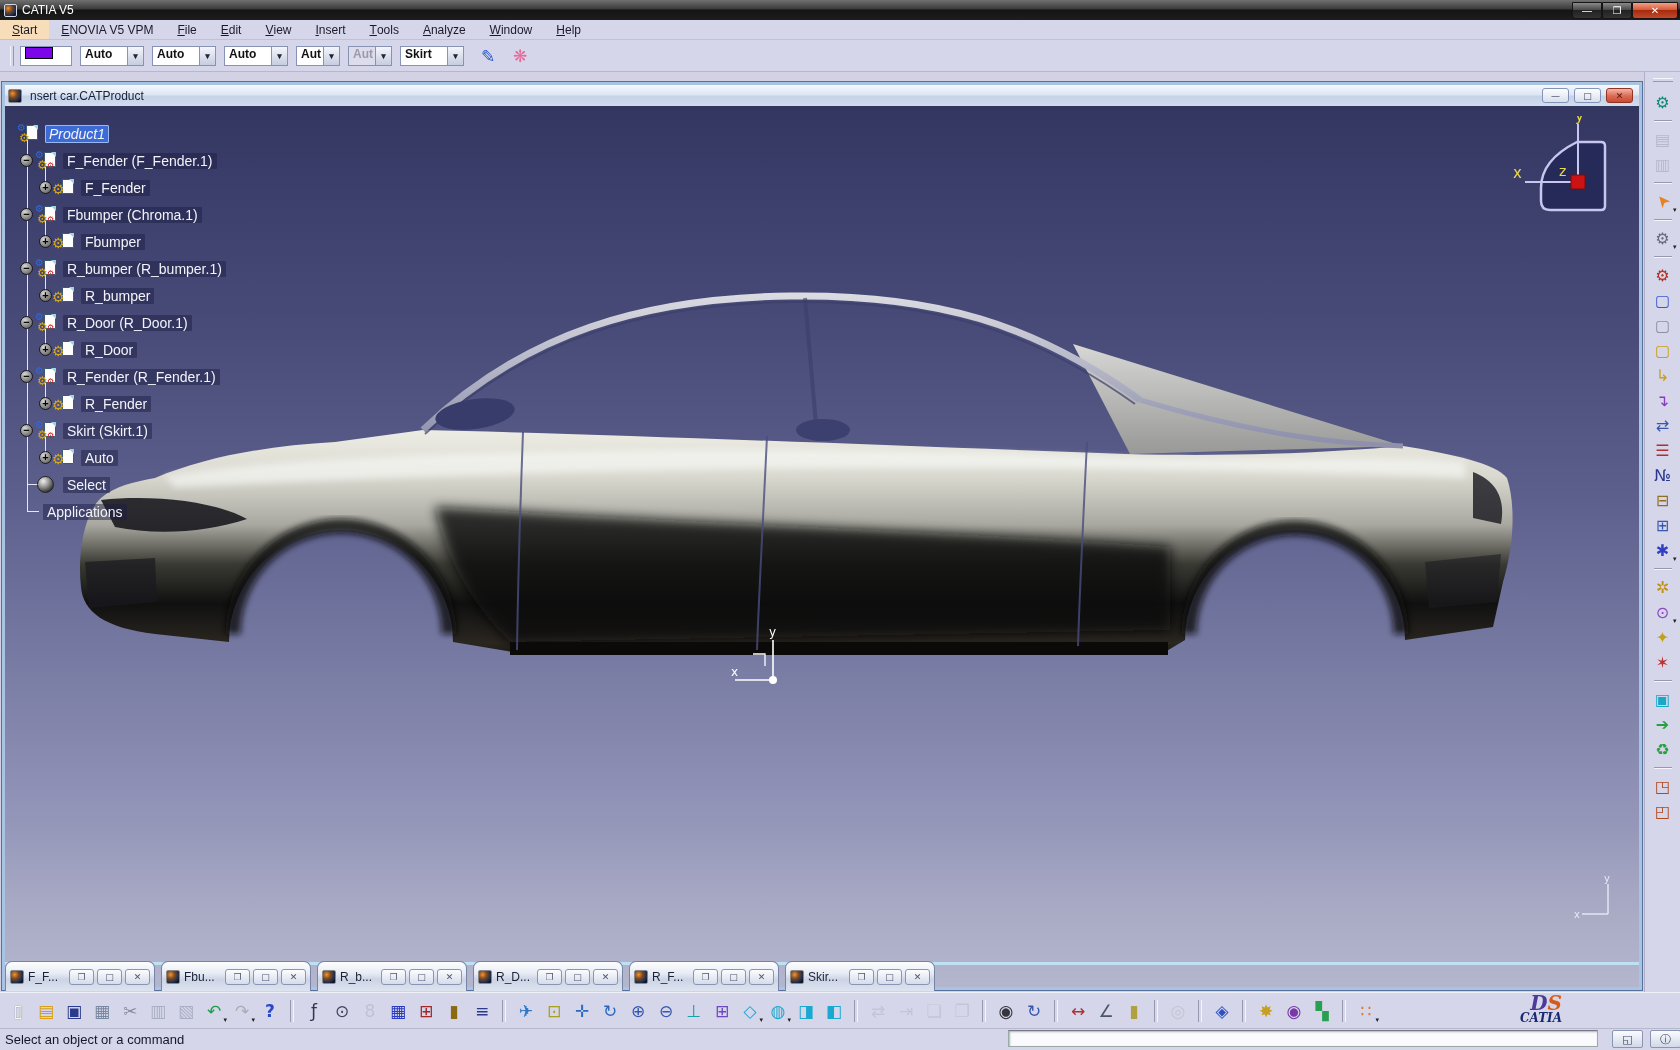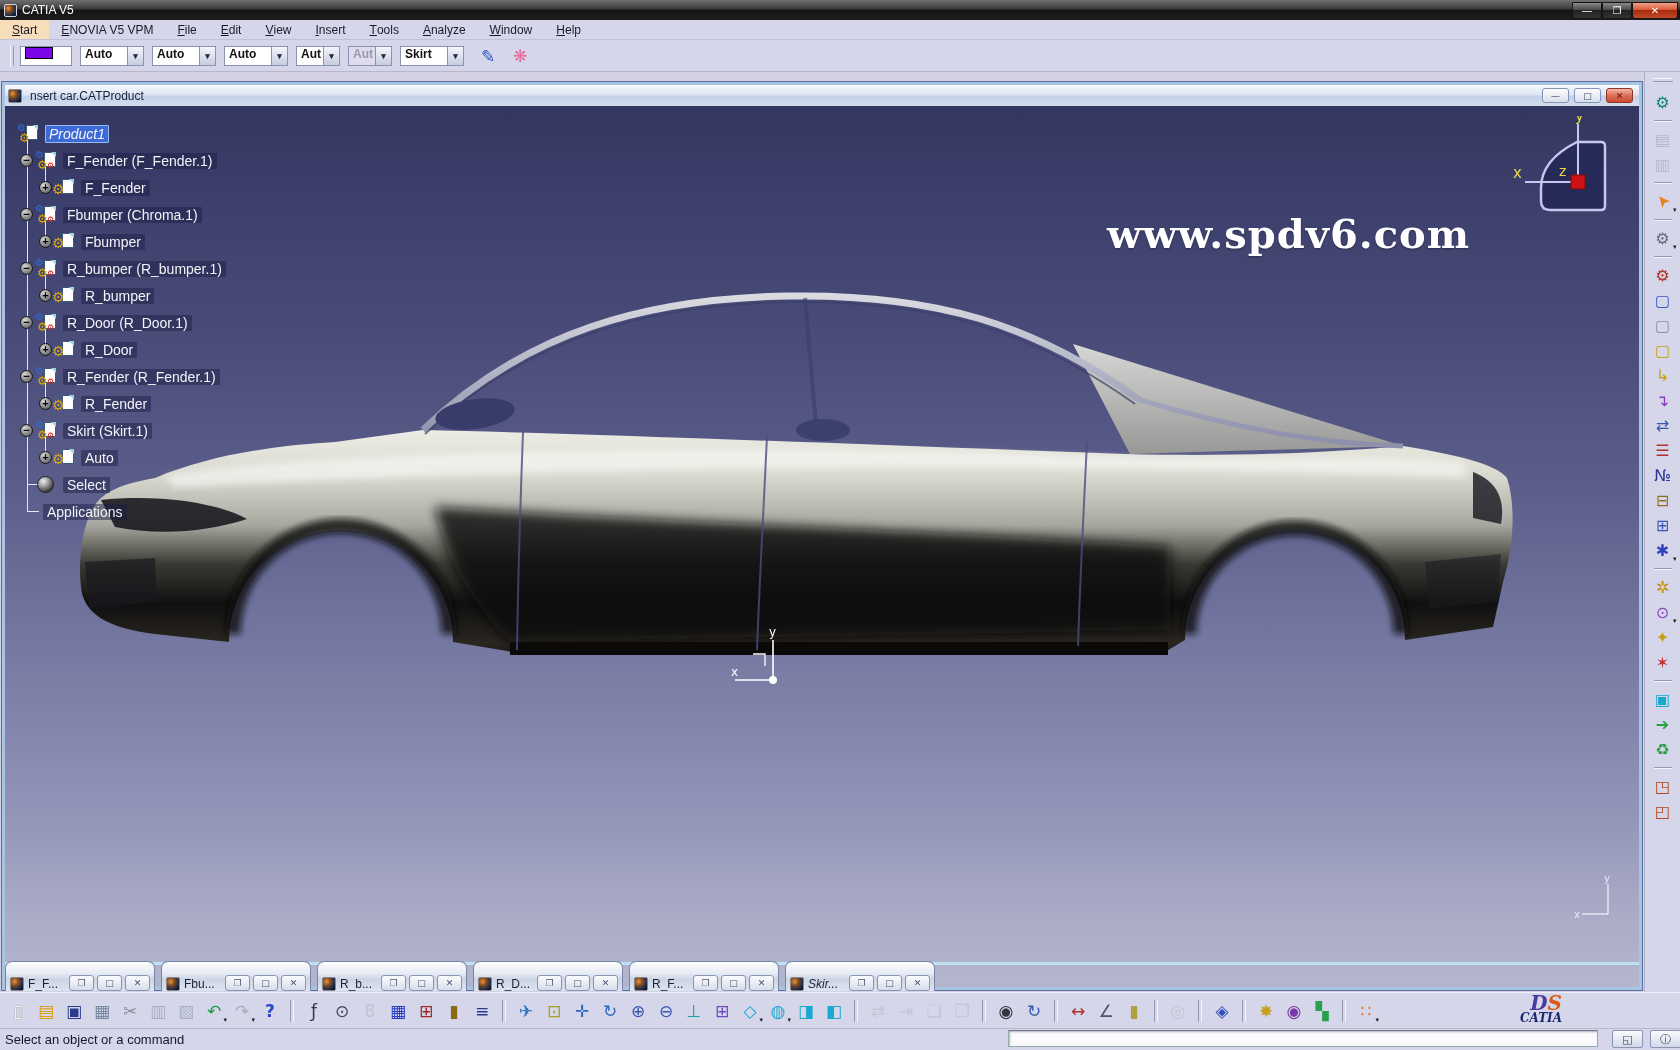--- a/index.html
+++ b/index.html
@@ -91,21 +91,21 @@
     font-size:16px; position:relative; font-family:"DejaVu Sans",sans-serif; flex:none; }
   .rt-sep { width:18px; height:0; border-top:1px solid #9898b0; border-bottom:1px solid #f4f4fc; margin:5px 0; flex:none; }
   .caret { position:absolute; right:0px; bottom:0px; font-size:7px; color:#222; }
   .rot-nw { display:inline-block; transform:rotate(-130deg); }
   .dis { opacity:.55; }
 
   
   #tabs-row { left:0; top:960px; width:1644px; height:31px; }
   .mini-tab { position:absolute; top:1px; width:150px; height:30px; border:1px solid #7684a8; border-bottom:none;
     border-radius:7px 7px 0 0; background:linear-gradient(180deg,#fdfefe 0%,#e6ebf4 40%,#ccd4e5 60%,#dde3ef 100%);
-    display:flex; align-items:flex-end; padding:0 4px; font-size:12px; color:#1a2236; }
+    display:flex; align-items:center; padding:0 4px; font-size:12px; color:#1a2236; }
   .mini-logo { width:14px; height:14px; border:1px solid #888; border-radius:2px; margin-right:4px; flex:none;
     background:radial-gradient(circle at 30% 30%, #f2923a 0%, #7a4a20 35%, #1a2a50 70%, #000 100%); }
   .mini-label { flex:1; overflow:hidden; white-space:nowrap; }
   .mini-btn { width:25px; height:16px; border:1px solid #8a94b4; border-radius:3px; margin-left:3px; flex:none;
     background:linear-gradient(180deg,#fbfcfe,#d6dcea); display:flex; align-items:center; justify-content:center;
     font-size:9px; color:#4a5470; font-family:"DejaVu Sans",sans-serif; }
 
   
   #bottom-toolbar { left:0; top:992px; width:1680px; height:36px; background:#d6d6ea;
     border-top:1px solid #f0f0f8; display:flex; align-items:center; padding-left:4px; }
@@ -262,21 +262,20 @@
       <ellipse cx="470" cy="412" rx="40" ry="15" fill="#383c6a" transform="rotate(-8 470 412)"></ellipse>
       <ellipse cx="818" cy="428" rx="27" ry="11" fill="#3c406e"></ellipse>
 
       <path d="M 96,498 C 150,492 212,500 242,517 C 200,531 150,533 110,525 Z" fill="#101018" opacity="0.85"></path>
       <path d="M 80,560 L 150,556 L 152,600 L 84,606 Z" fill="#1a1a20" opacity="0.7"></path>
 
       <path d="M 1468,470 C 1494,480 1500,500 1496,522 L 1468,516 Z" fill="#16161e" opacity="0.8"></path>
       <path d="M 1420,560 L 1496,552 L 1492,600 L 1424,606 Z" fill="#1c1c22" opacity="0.6"></path>
     </svg>
 
-    <div id="watermark">www.spdv6.com</div>
 
     <svg class="abs" style="left:1490px; top:10px; width:140px; height:120px;" viewBox="0 0 140 120">
       <path d="M 82,26 L 106,26 Q 110,26 110,30 L 110,90 Q 110,94 106,94 L 55,94 Q 46,94 46,85 L 46,72 Q 46,44 82,26 Z" fill="#262a58" stroke="#c6c6ee" stroke-width="2.5"></path>
       <line x1="83" y1="8" x2="83" y2="66" stroke="#c6c6ee" stroke-width="2"></line>
       <line x1="30" y1="66" x2="83" y2="66" stroke="#c6c6ee" stroke-width="2"></line>
       <rect x="76" y="59" width="14" height="14" fill="#cc1313" stroke="#7a0d0d"></rect>
       <text x="80" y="5" fill="#e8d84a" font-size="15">y</text>
       <text x="18" y="62" fill="#e8d84a" font-size="15">x</text>
       <text x="64" y="60" fill="#e8d84a" font-size="14">z</text>
     </svg>
@@ -561,21 +560,21 @@
       <div class="mini-btn">□</div>
       <div class="mini-btn">✕</div>
     </div>
     <div class="mini-tab" style="left: 629px;">
       <div class="mini-logo"></div>
       <span class="mini-label">R_F...</span>
       <div class="mini-btn">❐</div>
       <div class="mini-btn">□</div>
       <div class="mini-btn">✕</div>
     </div>
-    <div class="mini-tab" style="left: 785px; font-style: italic;">
+    <div class="mini-tab" style="left: 785px;">
       <div class="mini-logo"></div>
       <span class="mini-label">Skir...</span>
       <div class="mini-btn">❐</div>
       <div class="mini-btn">□</div>
       <div class="mini-btn">✕</div>
     </div>
   </div>
 
 <div id="bottom-toolbar" class="abs">
     <div class="bt-icon">

